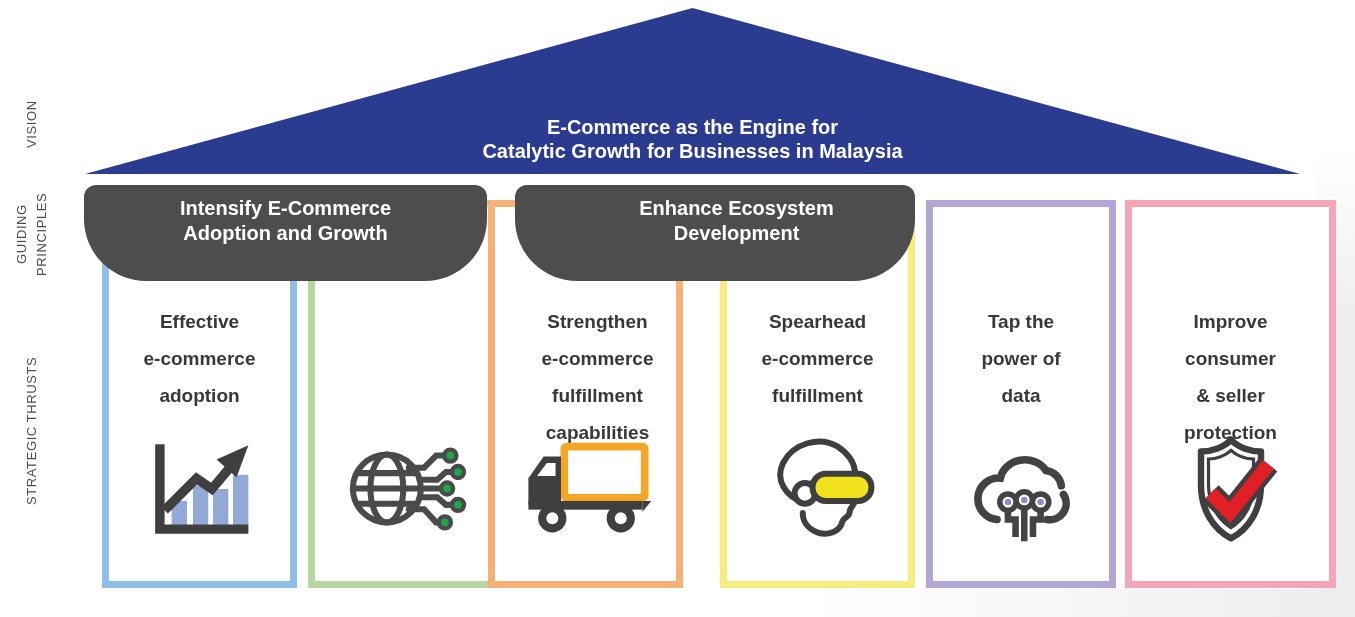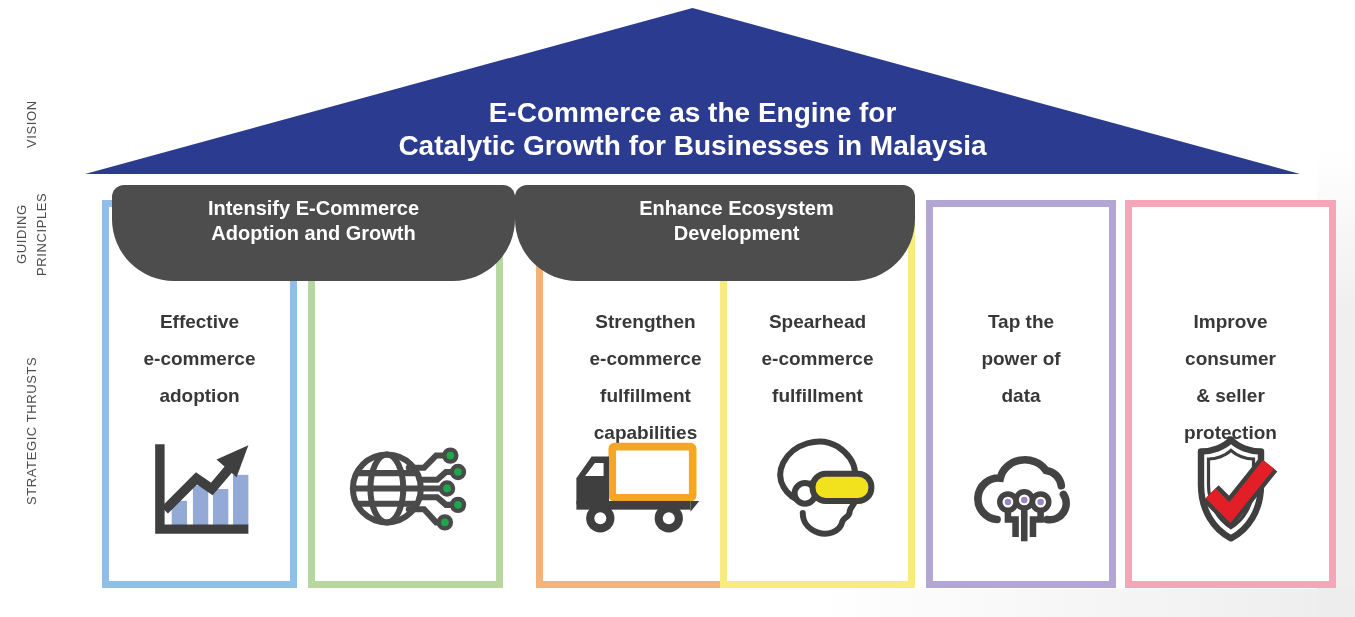--- a/index.html
+++ b/index.html
@@ -25,44 +25,44 @@
   .lbl-principles  { left:12px; top:186px; height:96px; }
   .lbl-thrusts     { left:22px; top:342px; height:178px; }
   
   .roof {
     position:absolute; left:85px; top:8px; width:1215px; height:166px;
     background:#2B3B90;
     clip-path:polygon(50% 0, 100% 100%, 0 100%);
   }
   .roof-title {
     position:absolute; left:0; right:0; bottom:11px; text-align:center;
-    color:#ffffff; font-weight:bold; font-size:28px; line-height:1.2;
+    color:#ffffff; font-weight:bold; font-size:20px; line-height:1.2;
     white-space:pre-line;
   }
   
   .gp {
     position:absolute; top:185px; height:96px; z-index:2;
     background:#4D4D4D; border-radius:12px 12px 62px 62px;
     display:flex; align-items:center; justify-content:center;
     text-align:center; color:#ffffff; font-weight:bold; font-size:20px;
     line-height:1.25; white-space:pre-line; padding-bottom:24px;
     box-sizing:border-box;
   }
-  .gp1 { left:112px; width:403px; }
+  .gp1 { left:84px; width:403px; }
   .gp2 { left:515px; width:400px; }
   .gp3 { left:923px; width:394px; }
   
   .col {
     position:absolute; top:200px; height:388px; width:195px; z-index:1;
     background:#ffffff; border:7px solid #ccc; box-sizing:border-box;
     display:flex; flex-direction:column; align-items:center;
   }
   .c1 { left:102px;  border-color:#8FBEE8; }
   .c2 { left:308px;  border-color:#B7D6A0; }
-  .c3 { left:536px;  border-color:#F5B176;padding-left:24px; }
+  .c3 { left:488px;  border-color:#F5B176;padding-left:24px; }
   .c4 { left:720px;  border-color:#F8EC7E; }
   .c5 { left:926px;  width:190px; border-color:#B4A6D4; }
   .c6 { left:1125px; width:211px; border-color:#F4A6B8; }
   .col-title {
     margin-top:96px; text-align:center; font-weight:bold; font-size:19px;
     line-height:1.95; color:#383838; white-space:pre-line; width:100%;
   }
   .col-icon {
     position:absolute; left:50%; transform:translateX(-50%); bottom:32px;
     width:140px; height:120px; display:flex; align-items:center; justify-content:center;

